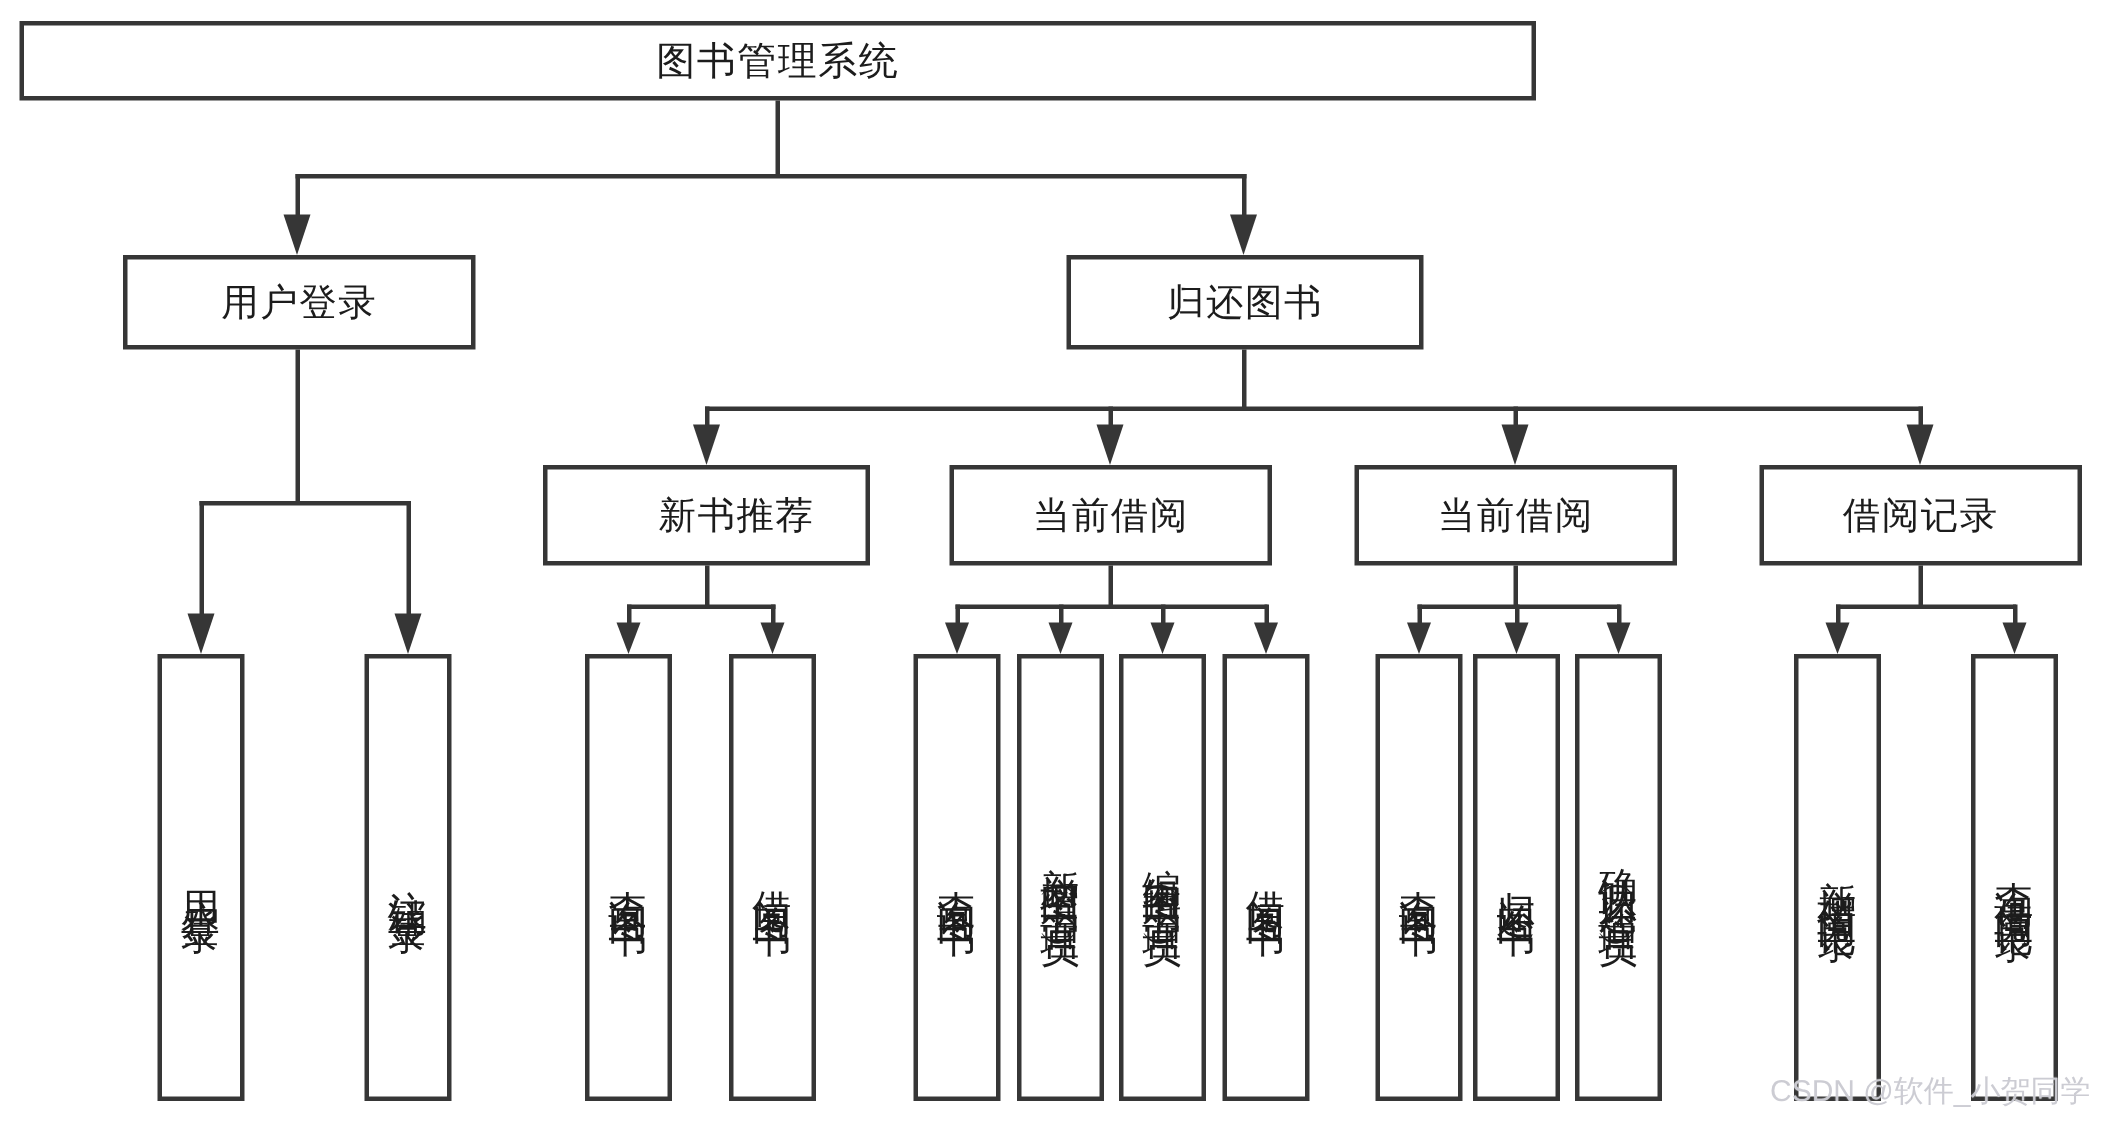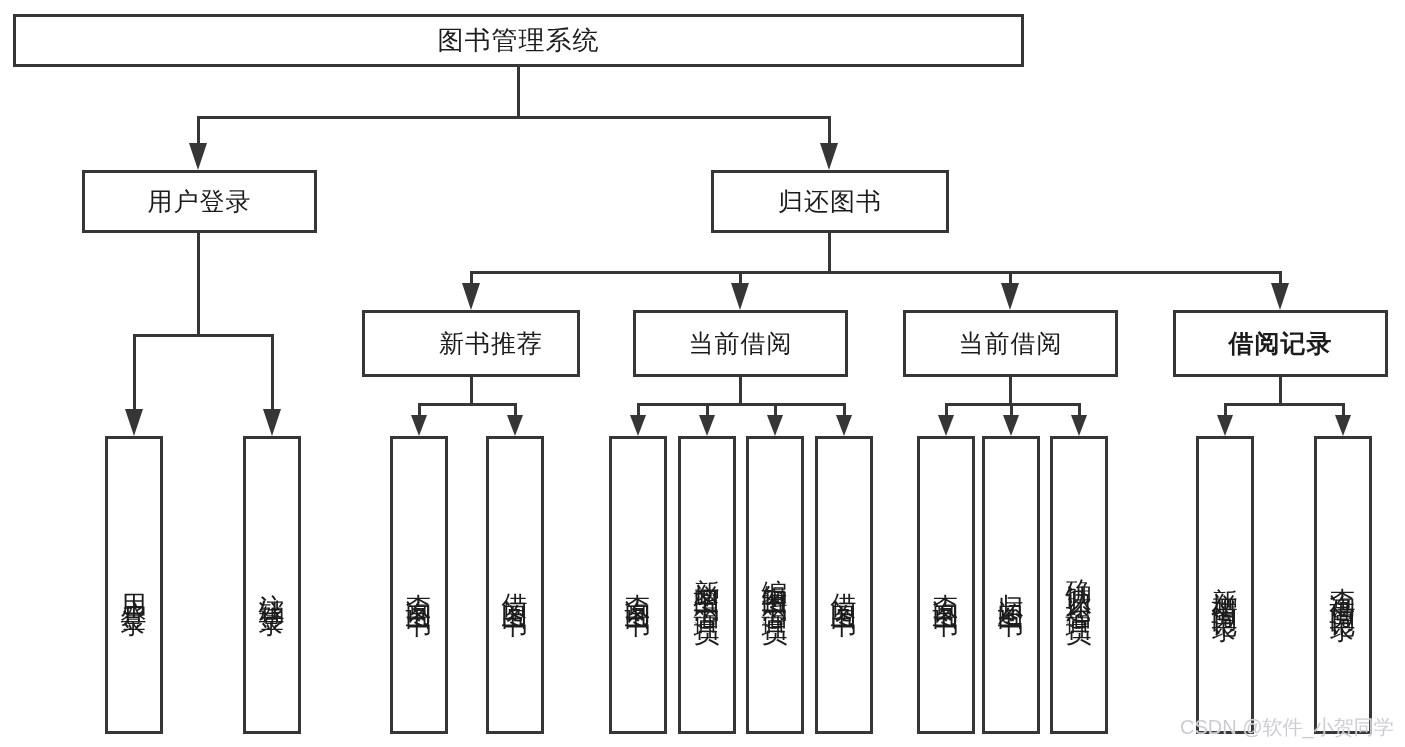--- a/index.html
+++ b/index.html
@@ -77,21 +77,21 @@
 
   <div class="node" style="left:362px; top:310px; width:218px; height:67px;padding-left:40px;">
     <span>新书推荐</span>
   </div>
   <div class="node" style="left:633px; top:310px; width:215px; height:67px;">
     <span>当前借阅</span>
   </div>
   <div class="node" style="left:903px; top:310px; width:215px; height:67px;">
     <span>当前借阅</span>
   </div>
-  <div class="node" style="left:1173px; top:310px; width:215px; height:67px;font-weight:bold;">
+  <div class="node" style="left:1173px; top:310px; width:215px; height:67px;">
     <span>借阅记录</span>
   </div>
 
   <div class="vl" style="left:470px; top:377px; height:28px;"></div>
   <div class="hl" style="left:418px; top:403px; width:99px;"></div>
   <div class="vl" style="left:418px; top:403px; height:14px;"></div>
   <div class="vl" style="left:514px; top:403px; height:14px;"></div>
   <div class="arrow sm" style="left:411px; top:415px;"></div>
   <div class="arrow sm" style="left:507px; top:415px;"></div>
 

